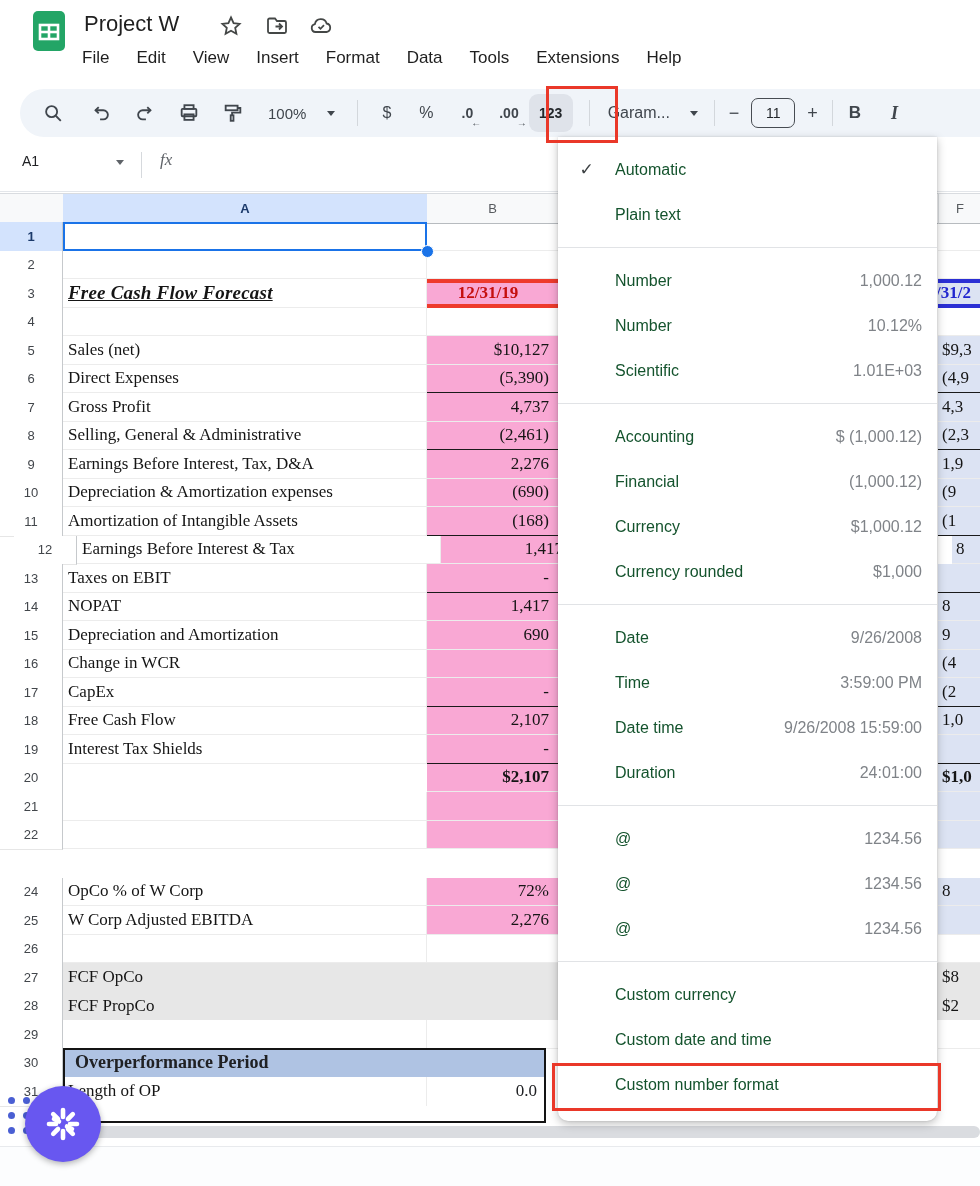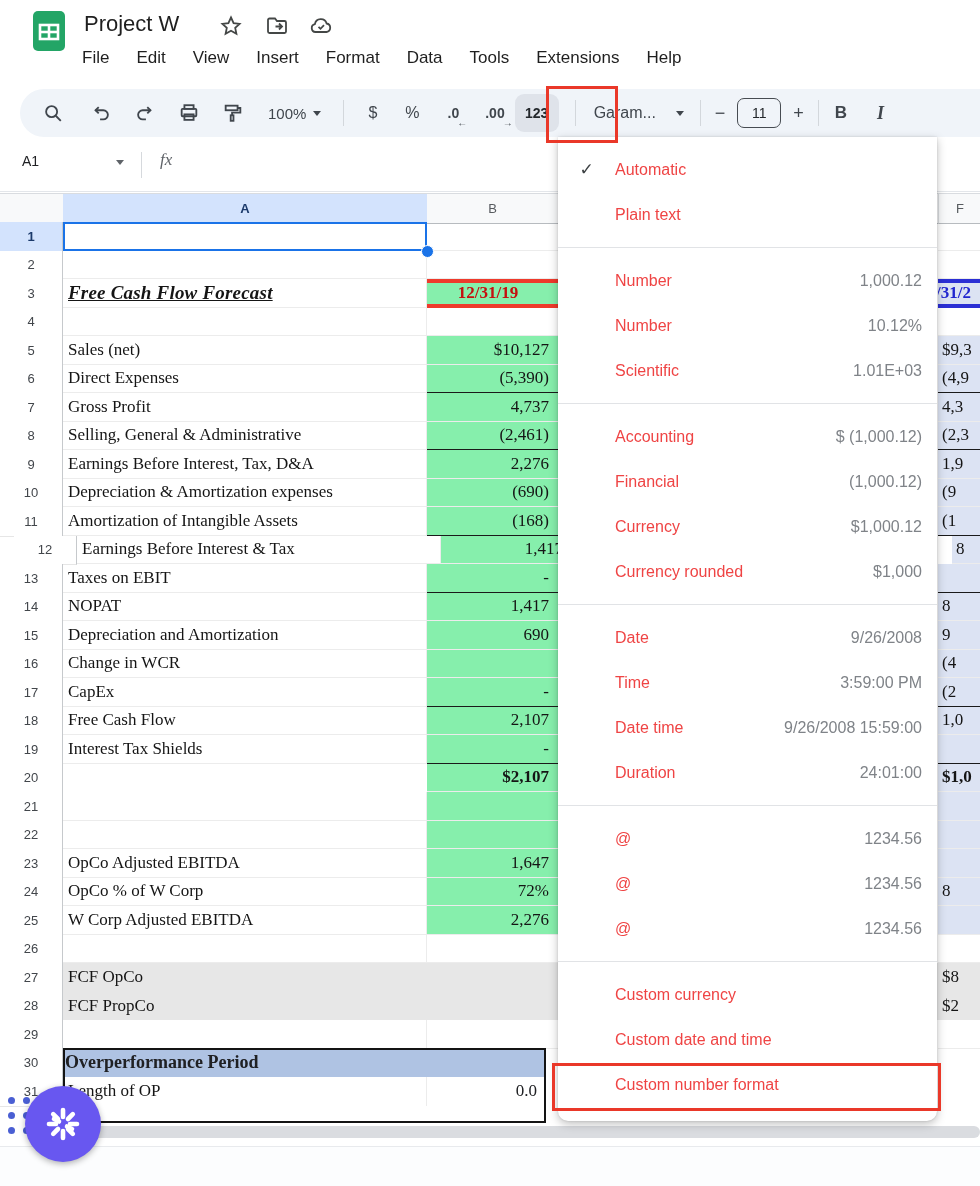--- a/index.html
+++ b/index.html
@@ -40,45 +40,45 @@
   .sheet{left:0;top:222px;width:980px;height:901px;overflow:hidden;}
   .row{position:absolute;left:0;width:980px;height:28.5px;}
   .rn{position:absolute;left:0;top:0;width:62px;height:100%;border-right:1px solid #c6c9cc;
       border-bottom:1px solid #e6e6e6;display:flex;align-items:center;justify-content:center;
       font-size:13px;color:#42464b;background:#fff;}
   .cell{position:absolute;top:0;height:100%;font-family:"Liberation Serif",serif;font-size:17px;color:#151515;
         display:flex;align-items:center;border-bottom:1px solid #ececec;box-sizing:border-box;white-space:nowrap;}
   .cA{left:63px;width:364px;padding-left:5px;border-right:1px solid #ececec;}
   .cB{left:427px;width:131px;justify-content:flex-end;padding-right:9px;}
   .cF{left:938px;width:42px;padding-left:4px;overflow:hidden;}
-  .peach{background:#86efac;}
+  .peach{background:#f9a8d4;}
   .peri{background:#dce3f3;}
   .grayband{position:absolute;left:63px;top:0;width:917px;height:100%;background:#e7e7e7;}
   .line{border-bottom:1px solid #1a1a1a !important;}
   .tbold{font-weight:700;}
   .title-cell{font-size:19px;font-weight:700;font-style:italic;text-decoration:underline;letter-spacing:.2px;}
   .dateB{justify-content:center;font-weight:700;color:#c50f0f;border-top:4px solid #ee3a2c !important;
          border-bottom:4px solid #ee3a2c !important;}
   .dateF{font-weight:700;color:#2126cf;border-top:4px solid #2b2fd4 !important;border-bottom:4px solid #2b2fd4 !important;}
   .dateF span{margin-left:-6px;}
   .ophead{position:absolute;left:63px;top:0;width:482px;height:100%;background:#afc3e3;display:flex;
-          align-items:center;padding-left:2px;font-family:"Liberation Serif",serif;font-size:18px;font-weight:700;box-sizing:border-box;}
+          align-items:center;padding-left:12px;font-family:"Liberation Serif",serif;font-size:18px;font-weight:700;box-sizing:border-box;}
   .opval{position:absolute;left:63px;top:0;width:474px;height:100%;display:flex;align-items:center;
          justify-content:flex-end;font-family:"Liberation Serif",serif;font-size:17px;}
   .op-outline{left:63px;top:1048px;width:483px;height:75px;border:2px solid #141414;box-sizing:border-box;z-index:5;pointer-events:none;}
   .sel-cell{left:63px;top:222px;width:364px;height:29px;border:2px solid #1a73e8;box-sizing:border-box;z-index:6;}
   .sel-dot{left:421px;top:245px;width:11px;height:11px;border-radius:50%;background:#1a73e8;border:1.5px solid #fff;z-index:7;}
   
   .dd{left:558px;top:137px;width:379px;height:984px;background:#fff;z-index:40;
       border-radius:0 0 10px 10px;box-shadow:0 3px 10px rgba(0,0,0,.25),0 0 2px rgba(0,0,0,.15);overflow:hidden;}
   .dd-section{padding:10px 0;}
   .dd-divider{height:1px;background:#e1e3e6;}
   .dd-item{height:45px;display:flex;align-items:center;padding-right:15px;}
   .dd-check{width:57px;text-align:center;font-size:17px;color:#3c4043;flex:0 0 auto;}
-  .dd-label{font-size:16px;color:#ef4444;}
+  .dd-label{font-size:16px;color:#14532d;}
   .dd-example{margin-left:auto;font-size:16px;font-weight:500;color:#7f8388;}
   .redbox{border:3px solid #ea3829;box-sizing:border-box;z-index:60;pointer-events:none;}
   
   .hscroll{left:56px;top:1126px;width:924px;height:12px;background:#dadce0;border-radius:6px;z-index:20;}
   .tabbar{left:0;top:1146px;width:980px;height:40px;background:#fcfdfe;border-top:1px solid #e8eaed;z-index:25;}
   .tab-plus{left:72px;top:1152px;font-size:24px;color:#444746;line-height:24px;}
   .tab-burger{left:128px;top:1158px;width:22px;}
   .tab-burger div{height:2.5px;background:#444746;margin-bottom:4px;border-radius:2px;}
   .tabdiv{left:166px;top:1154px;width:1px;height:26px;background:#d0d3d7;}
   .sheet-tab{top:1154px;height:26px;display:flex;align-items:center;gap:13px;font-size:17px;font-weight:500;color:#3c4043;white-space:nowrap;}
@@ -150,21 +150,21 @@
           <rect x="7" y="13.5" width="10" height="6"></rect>
         </svg>
     </span>
     <span class="tb" style="margin-left:22px">
       <svg width="22" height="22" viewBox="0 0 24 24" fill="none" stroke="#40464d" stroke-width="2">
           <rect x="4" y="4" width="13" height="5"></rect>
           <path d="M17 6.5h3v5h-9v3"></path>
           <rect x="9.5" y="14.5" width="3" height="6"></rect>
         </svg>
     </span>
-    <span class="tb" style="margin-left:24px;gap:7px">
+    <span class="tb" style="margin-left:24px;gap:21px">
       <span class="tbtext">100%</span>
         <span class="caret"></span>
     </span>
     <span class="tbdiv" style="margin-left:22px"></span>
     <span class="tb tbtext" style="margin-left:24px;font-size:16px">$</span>
     <span class="tb tbtext" style="margin-left:28px;font-size:16px">%</span>
     <span class="tb dec" style="margin-left:28px">
         <span>.0</span>
         <small>←</small>
       </span>
@@ -368,28 +368,20 @@
         </div>
       </div>
       <div class="row" style="top: 598.5px;">
         <div class="rn">22</div>
         <div class="cell cA"></div>
         <div class="cell cB peach"></div>
         <div class="cell cF peri">
           <span></span>
         </div>
       </div>
-      <div class="row" style="top: 627px;">
-        <div class="rn">23</div>
-        <div class="cell cA">OpCo Adjusted EBITDA</div>
-        <div class="cell cB peach">1,647</div>
-        <div class="cell cF peri">
-          <span></span>
-        </div>
-      </div>
       <div class="row" style="top: 655.5px;">
         <div class="rn">24</div>
         <div class="cell cA">OpCo % of W Corp</div>
         <div class="cell cB peach">72%</div>
         <div class="cell cF peri">
           <span>8</span>
         </div>
       </div>
       <div class="row" style="top: 684px;">
         <div class="rn">25</div>

